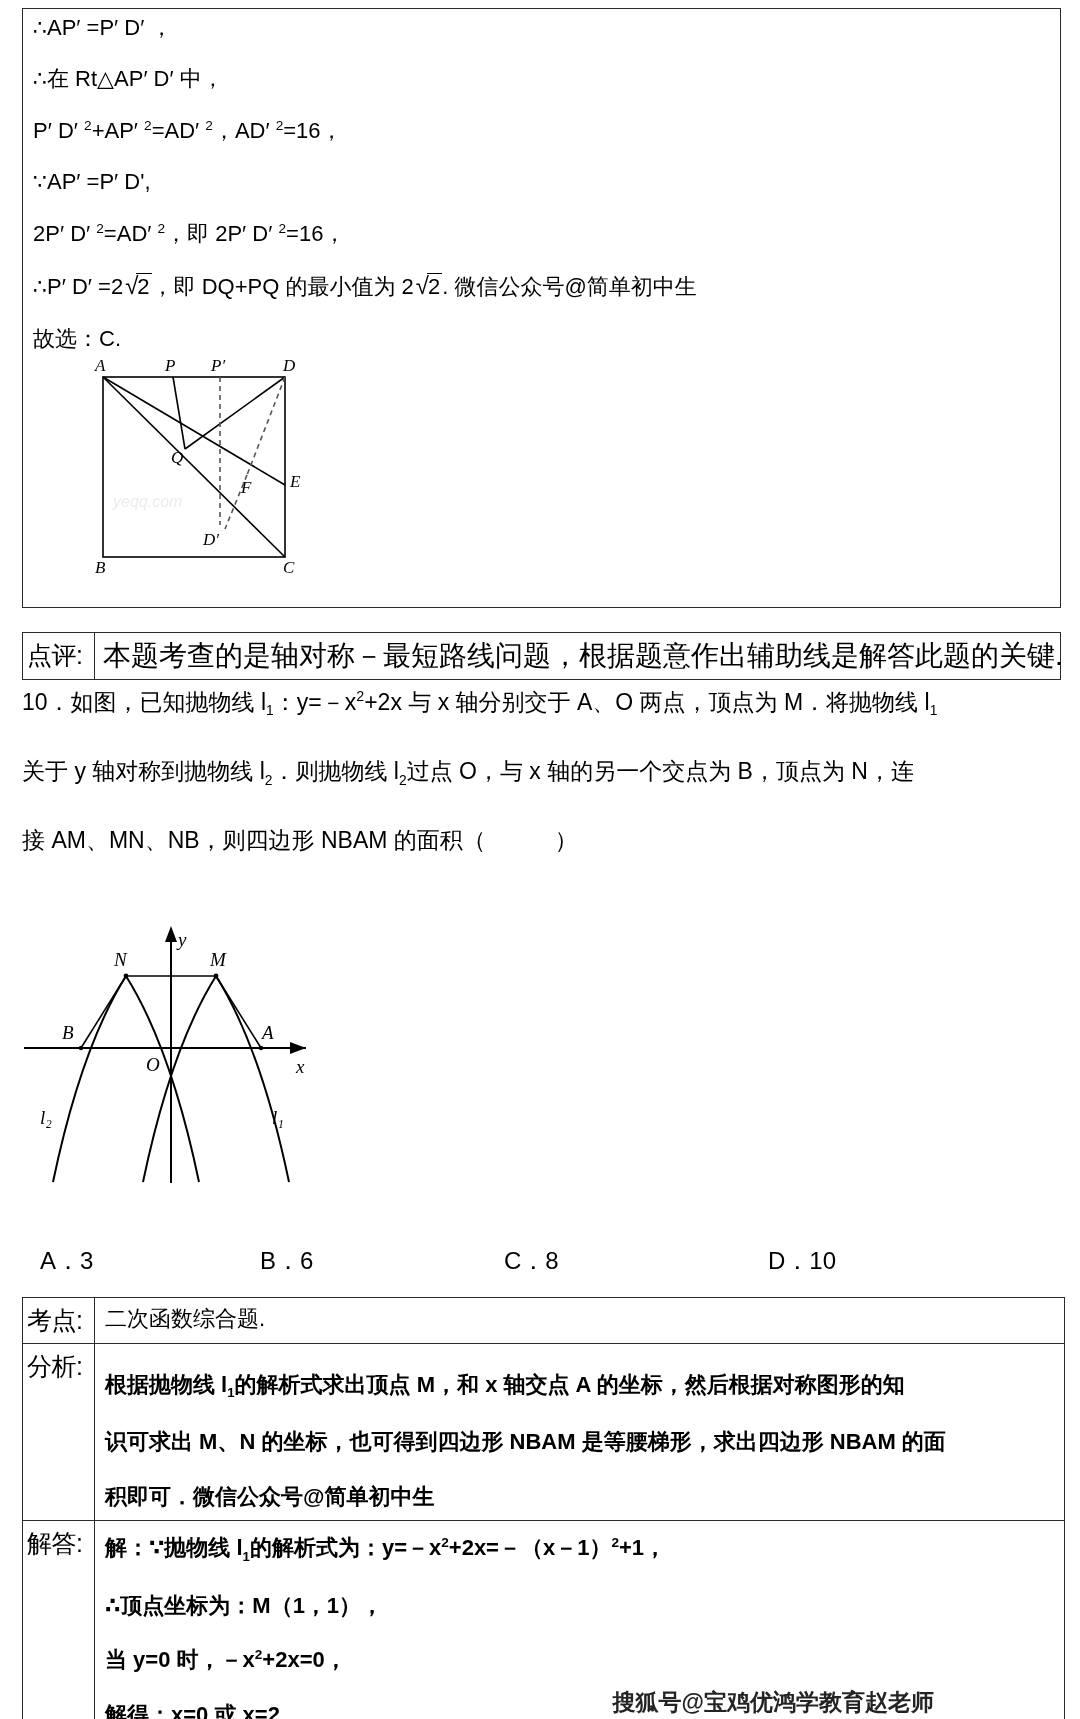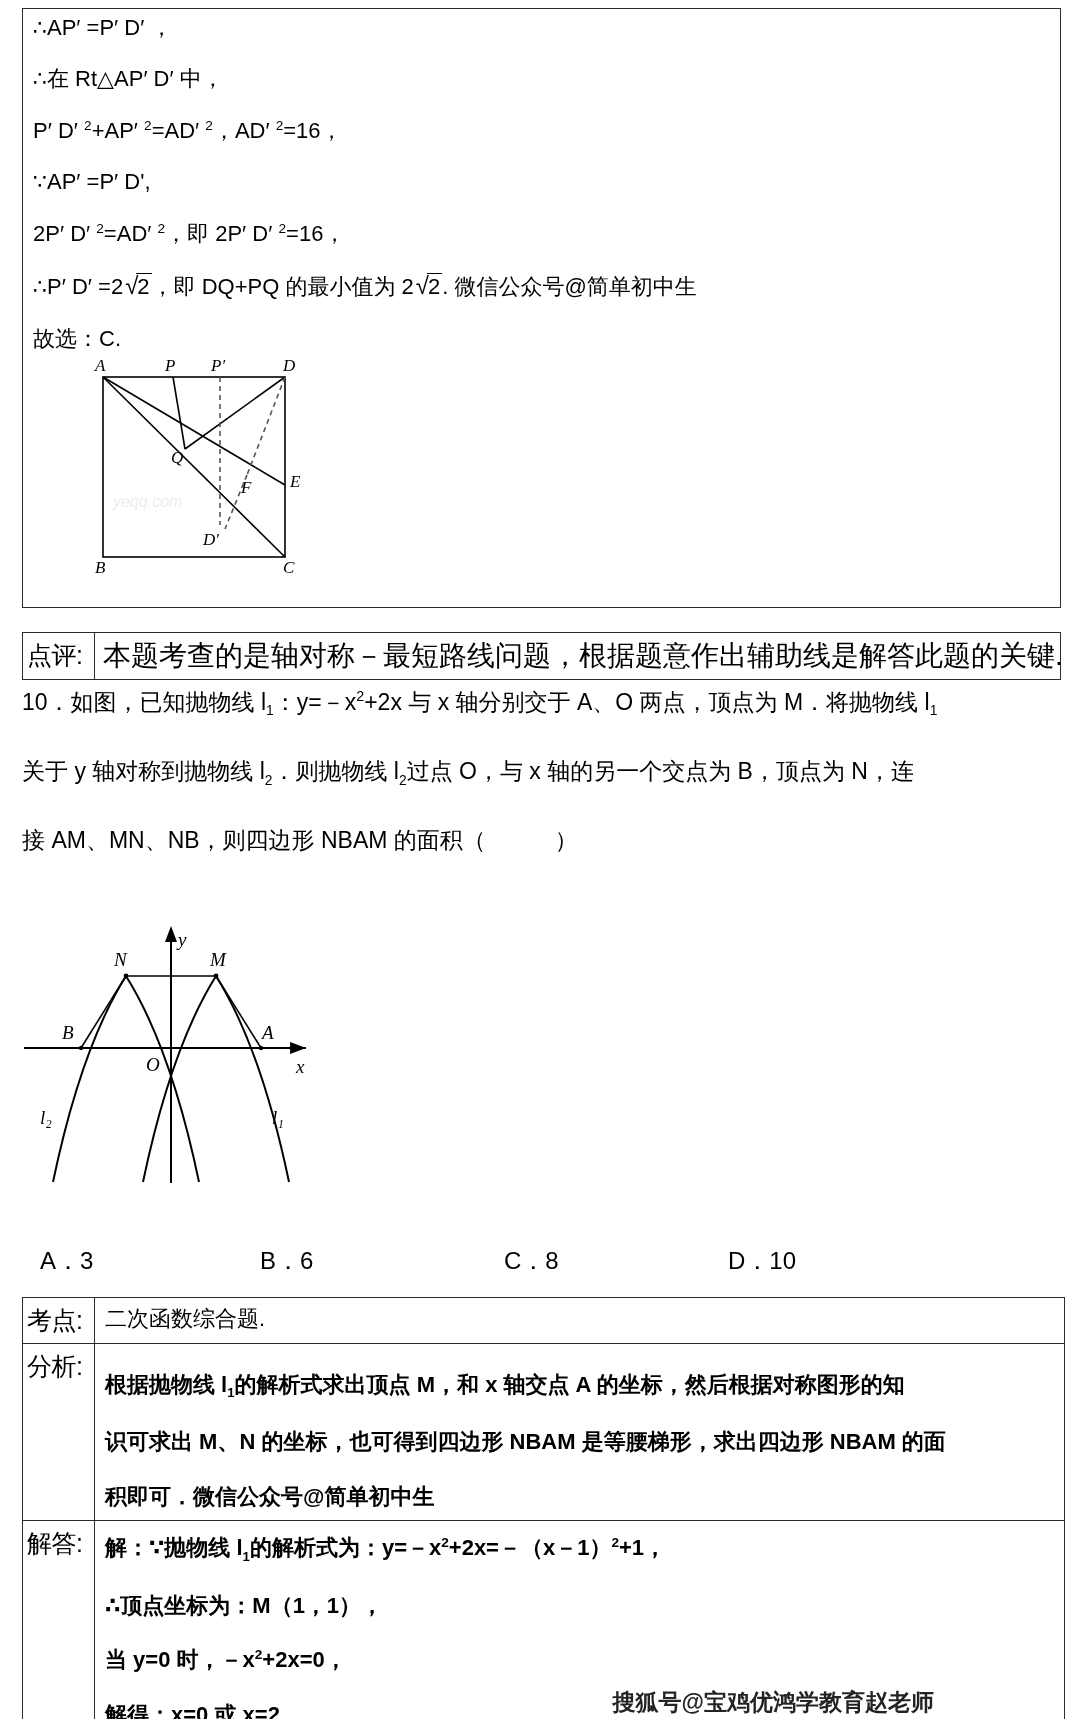--- a/index.html
+++ b/index.html
@@ -111,21 +111,21 @@
     position: absolute;
     left: 24px;
     top: 1245px;
     width: 1040px;
     font-size: 24px;
   }
   #options span { position: absolute; white-space: nowrap; }
   .opt-a { left: 16px; }
   .opt-b { left: 236px; }
   .opt-c { left: 480px; }
-  .opt-d { left: 704px; }
+  .opt-d { left: 744px; }
 
   
   #bottom-table {
     left: 22px;
     top: 1297px;
     width: 1042px;
   }
   #bottom-table .body-cell { padding: 6px 8px 10px 10px !important; font-weight: bold; }
   .aline {
     font-size: 22px;

